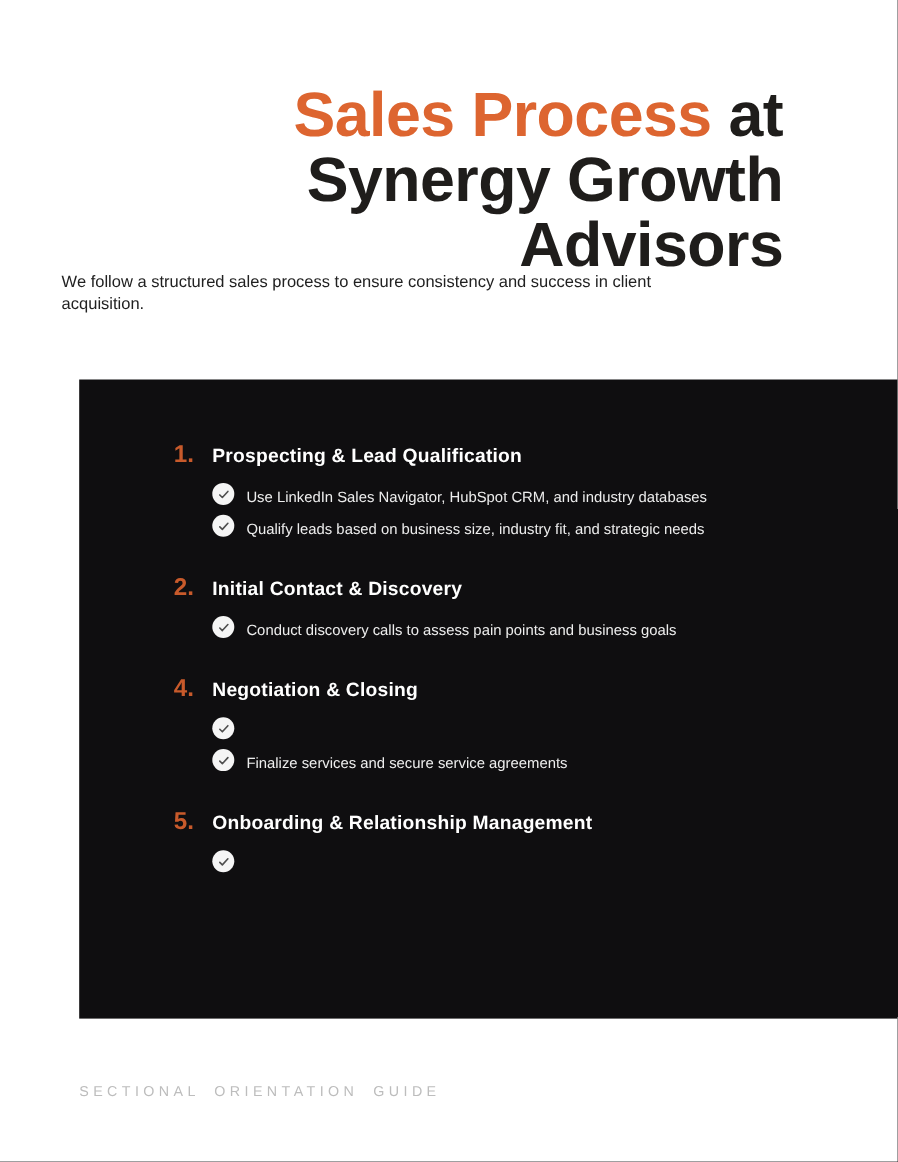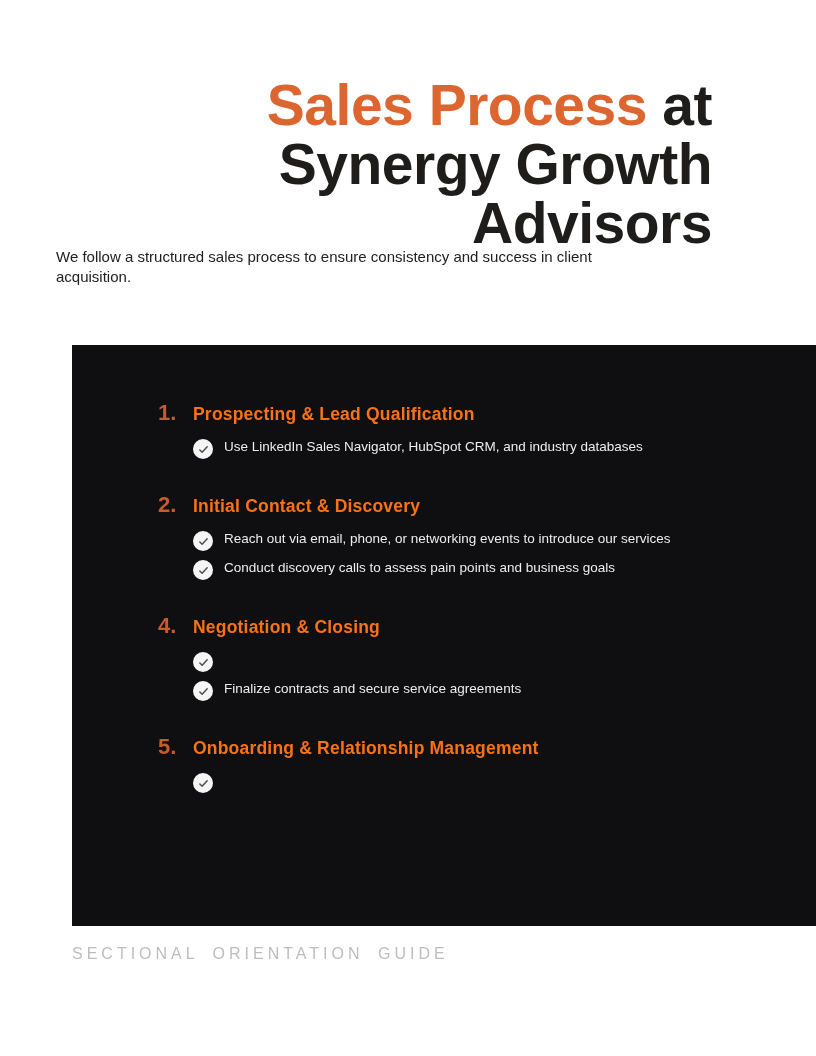--- a/index.html
+++ b/index.html
@@ -57,28 +57,28 @@
   .section-number {
     width: 35px;
     flex: 0 0 35px;
     font-size: 22px;
     font-weight: 700;
     color: #c85a2b;
   }
   .section-title {
     font-size: 17.5px;
     font-weight: 700;
-    color: #f97316;
+    color: #ffffff;
     letter-spacing: 0.2px;
   }
 
   .check-list { margin-left: 35px; margin-top: 13px; }
   .check-item {
     display: flex;
-    align-items: flex-start;
+    align-items: flex-end;
     gap: 11px;
     margin-bottom: 9px;
     height: 20px;
   }
   .check-icon {
     flex: 0 0 20px;
     width: 20px;
     height: 20px;
     border-radius: 50%;
     background: #f5f5f5;
@@ -90,22 +90,22 @@
   .check-text {
     font-size: 13.5px;
     color: #ededed;
     white-space: nowrap;
   }
 
   
   .footer-label {
     position: absolute;
     left: 72px;
-    top: 945px;
-    font-size: 16px;
+    top: 984px;
+    font-size: 13px;
     letter-spacing: 4px;
     word-spacing: 6px;
     color: #bdbdbd;
   }
 </style>
 </head>
 <body>
 
 <h1 class="page-title"><span class="highlight">Sales Process</span><span> at Synergy Growth Advisors</span></h1>
 
@@ -121,43 +121,43 @@
       </div>
       <div class="check-list">
         <div class="check-item">
           <span class="check-icon">
               <svg viewBox="0 0 24 24">
                 <path d="M4 13l5 5 11-12" stroke="#4e4e4e" stroke-width="3.2" fill="none" stroke-linecap="round" stroke-linejoin="round"></path>
               </svg>
             </span>
           <span class="check-text">Use LinkedIn Sales Navigator, HubSpot CRM, and industry databases</span>
         </div>
+        <div class="check-item">
+          <span class="check-icon">
+              <svg viewBox="0 0 24 24">
+                <path d="M4 13l5 5 11-12" stroke="#4e4e4e" stroke-width="3.2" fill="none" stroke-linecap="round" stroke-linejoin="round"></path>
+              </svg>
+            </span>
+          <span class="check-text">Qualify leads based on business size, industry fit, and strategic needs</span>
+        </div>
       </div>
     </div>
 
     <div class="section">
       <div class="section-header">
         <span class="section-number">2.</span>
         <span class="section-title">Initial Contact &amp; Discovery</span>
       </div>
       <div class="check-list">
         <div class="check-item">
           <span class="check-icon">
               <svg viewBox="0 0 24 24">
                 <path d="M4 13l5 5 11-12" stroke="#4e4e4e" stroke-width="3.2" fill="none" stroke-linecap="round" stroke-linejoin="round"></path>
               </svg>
             </span>
-          <span class="check-text">Reach out via email, phone, or networking events to introduce our services</span>
-        </div>
-        <div class="check-item">
-          <span class="check-icon">
-              <svg viewBox="0 0 24 24">
-                <path d="M4 13l5 5 11-12" stroke="#4e4e4e" stroke-width="3.2" fill="none" stroke-linecap="round" stroke-linejoin="round"></path>
-              </svg>
-            </span>
           <span class="check-text">Conduct discovery calls to assess pain points and business goals</span>
         </div>
       </div>
     </div>
 
     <div class="section gap-extra">
       <div class="section-header">
         <span class="section-number">4.</span>
         <span class="section-title">Negotiation &amp; Closing</span>
       </div>
@@ -168,21 +168,21 @@
                 <path d="M4 13l5 5 11-12" stroke="#4e4e4e" stroke-width="3.2" fill="none" stroke-linecap="round" stroke-linejoin="round"></path>
               </svg>
             </span>
         </div>
         <div class="check-item">
           <span class="check-icon">
               <svg viewBox="0 0 24 24">
                 <path d="M4 13l5 5 11-12" stroke="#4e4e4e" stroke-width="3.2" fill="none" stroke-linecap="round" stroke-linejoin="round"></path>
               </svg>
             </span>
-          <span class="check-text">Finalize contracts and secure service agreements</span>
+          <span class="check-text">Finalize services and secure service agreements</span>
         </div>
       </div>
     </div>
 
     <div class="section">
       <div class="section-header">
         <span class="section-number">5.</span>
         <span class="section-title">Onboarding &amp; Relationship Management</span>
       </div>
       <div class="check-list">

